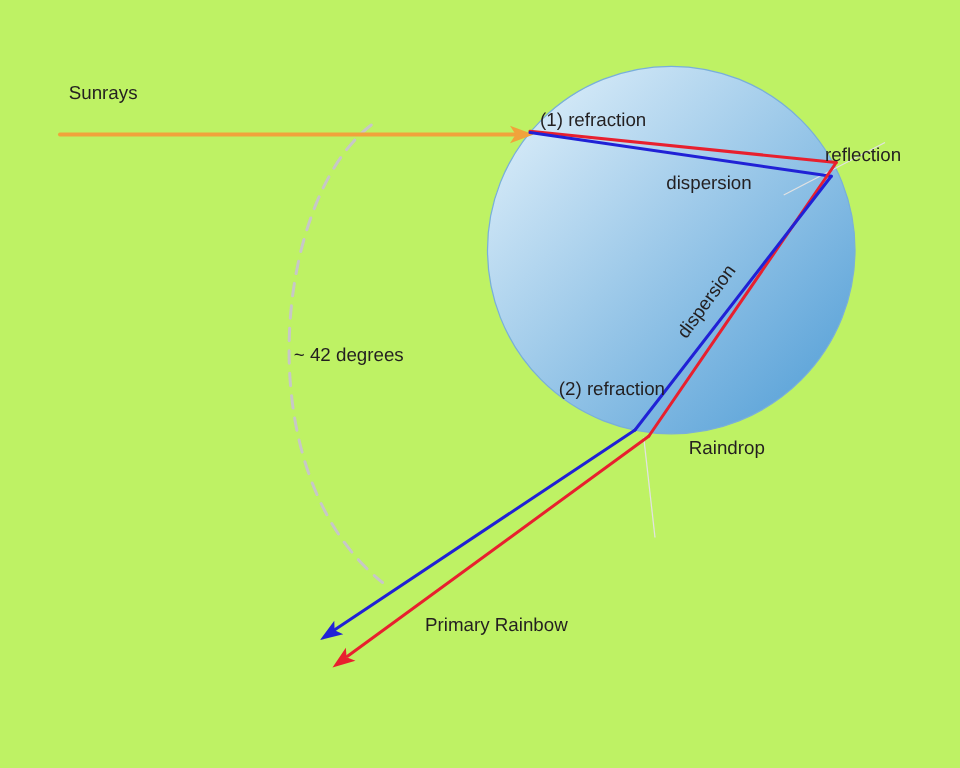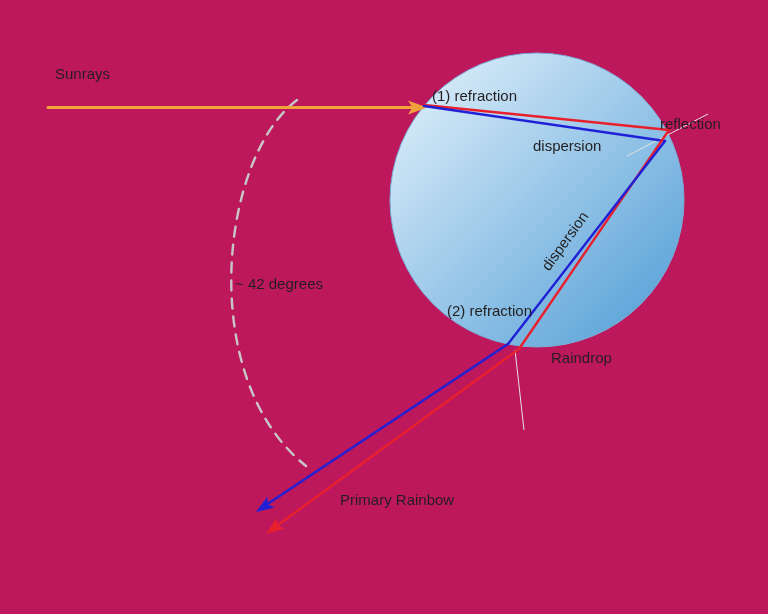--- a/index.html
+++ b/index.html
@@ -4,21 +4,21 @@
 <style>
   html, body {
     margin: 0;
     padding: 0;
     background: #ffffff;
   }
   .canvas {
     position: relative;
     width: 768px;
     height: 614px;
-    background: #be185d;
+    background: #bef264;
     overflow: hidden;
   }
   svg { display: block; }
   .ray {
     fill: none;
     stroke-width: 2.4;
     stroke-linecap: round;
     stroke-linejoin: round;
   }
   .sunray-line {

